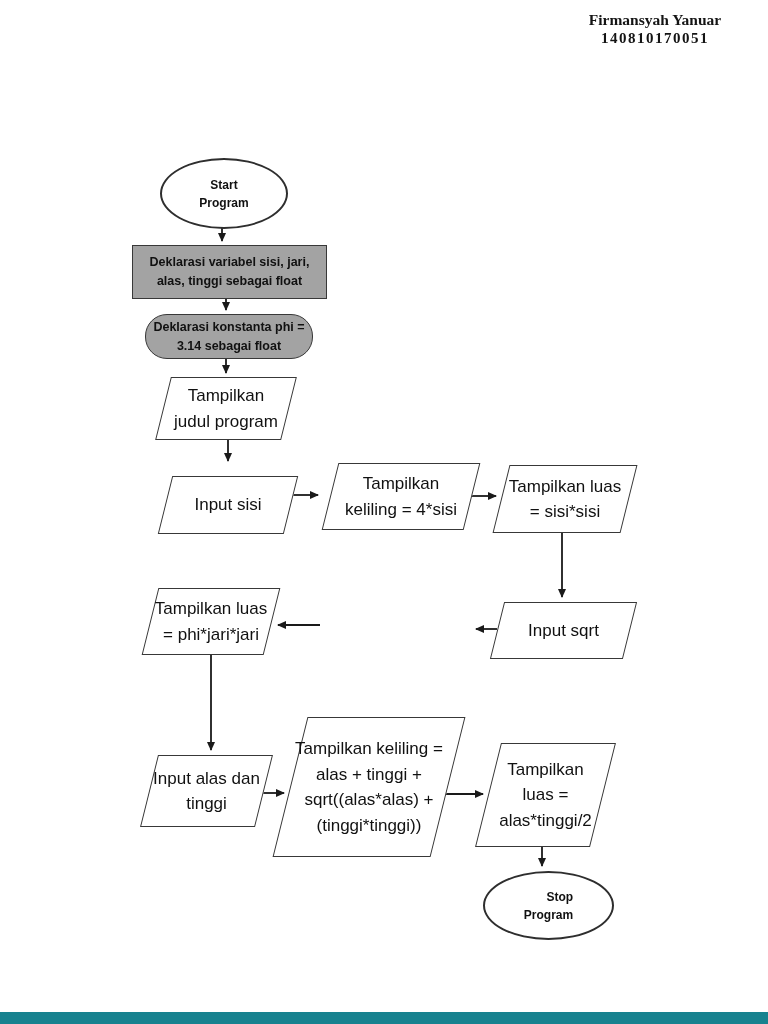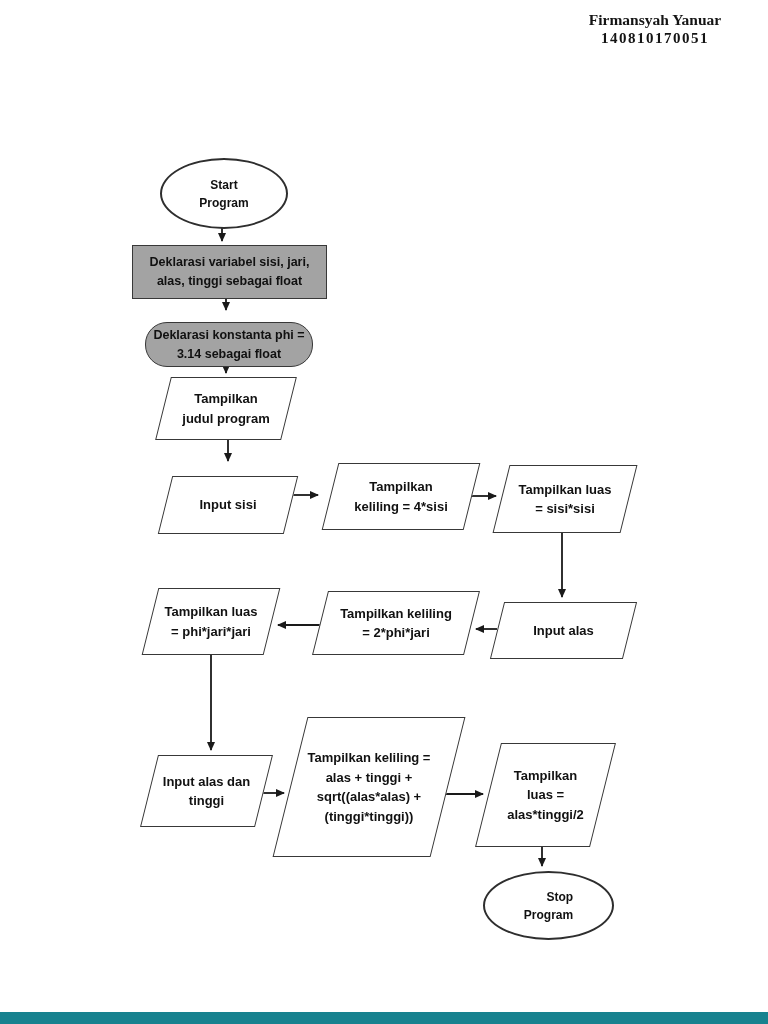--- a/index.html
+++ b/index.html
@@ -12,35 +12,35 @@
        font-size:15.5px;line-height:1.25;}
   #hdr .sid{letter-spacing:1.5px;font-size:15px;}
 
   
   #title{position:absolute;left:0;top:106px;width:768px;text-align:center;
          font-size:20px;font-weight:400;color:#3d3d3d;letter-spacing:0.4px;}
 
   
   .node{position:absolute;}
   .nlabel{position:absolute;inset:0;display:flex;align-items:center;justify-content:center;
-          text-align:center;font-weight:bold;font-size:13px;line-height:1.5;color:#111;
+          text-align:center;font-weight:normal;font-size:17px;line-height:1.5;color:#111;
           white-space:pre-line;z-index:2;}
   .ellipse{border:2px solid #2e2e2e;border-radius:50%;background:#fff;
            display:flex;align-items:center;justify-content:center;text-align:center;
            font-weight:bold;font-size:12px;line-height:1.5;color:#111;white-space:pre-line;}
   .rect{border:1.8px solid #383838;background:#a3a3a3;
         display:flex;align-items:center;justify-content:center;text-align:center;
         font-weight:bold;font-size:12.5px;line-height:1.5;color:#111;white-space:pre-line;}
   .pshape{position:absolute;top:0;bottom:0;border:1.8px solid #383838;background:#fff;
           transform:skewX(-14deg);z-index:1;}
 
   
   #n-start   {left:160px;top:158px;width:124px;height:67px;}
   #n-declvar {left:132px;top:245px;width:193px;height:52px;}
-  #n-declphi {left:145px;top:322px;width:166px;height:43px;border-radius:22px;}
+  #n-declphi {left:145px;top:314px;width:166px;height:43px;border-radius:22px;}
   #n-judul   {left:155px;top:377px;width:142px;height:63px;}
   #n-inputsisi{left:158px;top:466px;width:140px;height:58px;margin-top:10px;}
   #n-kelsisi {left:322px;top:463px;width:158px;height:67px;}
   #n-luassisi{left:493px;top:465px;width:144px;height:68px;}
   #n-inputjari{left:490px;top:602px;width:147px;height:57px;}
   #n-keljari {left:312px;top:591px;width:168px;height:64px;}
   #n-luasjari{left:142px;top:588px;width:138px;height:67px;}
   #n-inputalas{left:140px;top:755px;width:133px;height:72px;}
   #n-kelalas {left:273px;top:717px;width:192px;height:140px;}
   #n-luasalas{left:475px;top:743px;width:141px;height:104px;}
@@ -123,28 +123,23 @@
   </div>
 
   <div class="node" id="n-luassisi">
     <div class="pshape"></div>
     <div class="nlabel">Tampilkan luas
 = sisi*sisi</div>
   </div>
 
   <div class="node" id="n-inputjari">
     <div class="pshape"></div>
-    <div class="nlabel">Input alas</div>
+    <div class="nlabel">Input sqrt</div>
   </div>
 
-  <div class="node" id="n-keljari">
-    <div class="pshape"></div>
-    <div class="nlabel">Tampilkan keliling
-= 2*phi*jari</div>
-  </div>
 
   <div class="node" id="n-luasjari">
     <div class="pshape"></div>
     <div class="nlabel">Tampilkan luas
 = phi*jari*jari</div>
   </div>
 
   <div class="node" id="n-inputalas">
     <div class="pshape"></div>
     <div class="nlabel">Input alas dan

